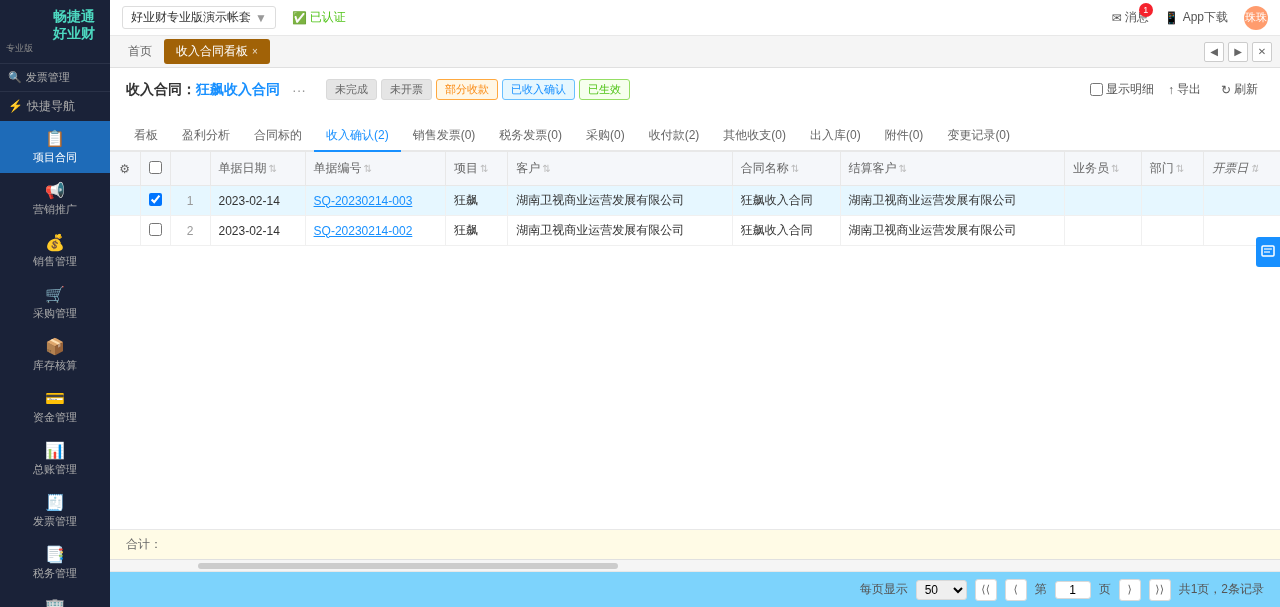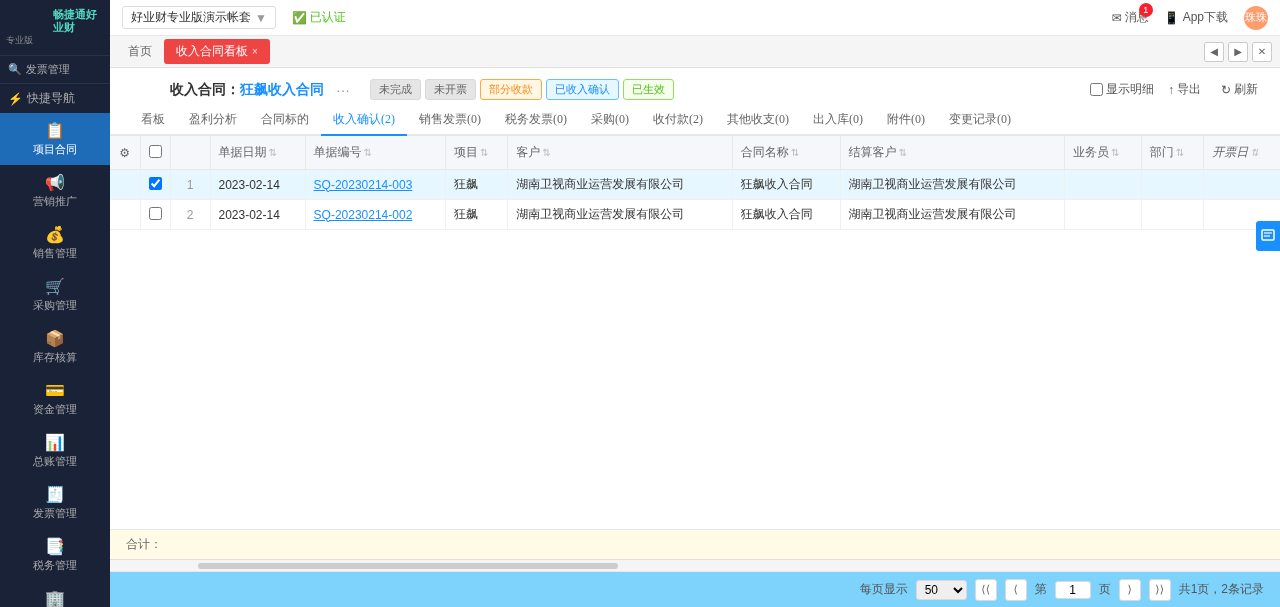--- a/index.html
+++ b/index.html
@@ -1,21 +1,21 @@
 <!DOCTYPE html>
 <html><head>
   <meta charset="utf-8">
   <style>
     * { box-sizing: border-box; margin: 0; padding: 0; }
     body { font-family: 'Microsoft YaHei', Arial, sans-serif; font-size: 12px; background: #f0f2f5; color: #333; display: flex; height: 607px; overflow: hidden; }
 
     
     .sidebar { width: 110px; background: #1a2238; display: flex; flex-direction: column; height: 100%; flex-shrink: 0; }
     .sidebar-logo { padding: 8px 6px; background: #1a2238; display: flex; align-items: center; gap: 4px; border-bottom: 1px solid #2a3248; }
-    .sidebar-logo-text { color: #4dd9c0; font-size: 11px; font-weight: bold; line-height: 1.2; padding-left: 47px; }
+    .sidebar-logo-text { color: #4dd9c0; font-size: 14px; font-weight: bold; line-height: 1.2; padding-left: 47px; }
     .sidebar-logo-sub { color: #888; font-size: 9px; }
     .sidebar-search { display: flex; align-items: center; gap: 4px; padding: 6px 8px; color: #aaa; cursor: pointer; border-bottom: 1px solid #2a3248; }
     .sidebar-search span { font-size: 11px; }
     .sidebar-quicknav { display: flex; align-items: center; gap: 4px; padding: 6px 8px; color: #aaa; cursor: pointer; }
     .sidebar-item { display: flex; flex-direction: column; align-items: center; padding: 8px 4px; color: #aaa; cursor: pointer; position: relative; }
     .sidebar-item.active { background: #1e6bb8; color: #fff; }
     .sidebar-item .icon { font-size: 16px; margin-bottom: 2px; }
     .sidebar-item .label { font-size: 11px; }
 
     
@@ -27,44 +27,44 @@
     .topbar-company .arrow { color: #999; }
     .topbar-certified { display: flex; align-items: center; gap: 3px; color: #52c41a; font-size: 12px; margin-left: 8px; }
     .topbar-right { margin-left: auto; display: flex; align-items: center; gap: 16px; }
     .topbar-action { display: flex; align-items: center; gap: 3px; color: #555; cursor: pointer; font-size: 12px; position: relative; }
     .topbar-action .badge { background: #f5222d; color: #fff; font-size: 9px; border-radius: 50%; width: 14px; height: 14px; display: flex; align-items: center; justify-content: center; position: absolute; top: -6px; right: -4px; }
     .topbar-avatar { width: 24px; height: 24px; border-radius: 50%; background: #ff9c6e; display: flex; align-items: center; justify-content: center; color: #fff; font-size: 11px; cursor: pointer; }
 
     
     .tabbar { height: 32px; background: #f5f5f5; border-bottom: 1px solid #e0e0e0; display: flex; align-items: center; padding: 0 8px; gap: 2px; flex-shrink: 0; }
     .tab-home { padding: 4px 10px; font-size: 12px; color: #666; cursor: pointer; }
-    .tab-active { background: #ef4444; color: #fff; padding: 4px 12px; border-radius: 3px; font-size: 12px; display: flex; align-items: center; gap: 4px; cursor: pointer; }
+    .tab-active { background: #a16207; color: #fff; padding: 4px 12px; border-radius: 3px; font-size: 12px; display: flex; align-items: center; gap: 4px; cursor: pointer; }
     .tab-close { color: rgba(255,255,255,0.8); cursor: pointer; font-size: 10px; }
     .tab-nav { margin-left: auto; display: flex; gap: 4px; }
     .tab-nav-btn { width: 20px; height: 20px; border: 1px solid #ccc; background: #fff; border-radius: 2px; display: flex; align-items: center; justify-content: center; cursor: pointer; color: #666; font-size: 10px; }
 
     
     .content { flex: 1; display: flex; flex-direction: column; overflow: hidden; background: #fff; }
 
     
-    .page-header { padding: 10px 16px 0; display: flex; align-items: center; gap: 8px; flex-shrink: 0; margin-left: 44px; }
+    .page-header { padding: 10px 16px 0; display: flex; align-items: center; gap: 8px; flex-shrink: 0; }
     .page-title { font-size: 14px; font-weight: bold; color: #333; }
     .page-title-name { color: #1890ff; }
     .status-btns { display: flex; gap: 4px; margin-left: 8px; }
     .status-btn { padding: 2px 8px; border-radius: 3px; font-size: 11px; border: 1px solid #d9d9d9; background: #e5e5e5; color: #666; cursor: pointer; }
     .status-btn.active-orange { background: #fff7e6; border-color: #ffa940; color: #fa8c16; }
     .status-btn.active-blue { background: #e6f7ff; border-color: #69c0ff; color: #1890ff; }
     .status-btn.active-green { background: #f6ffed; border-color: #95de64; color: #52c41a; }
     .more-btn { color: #999; cursor: pointer; font-size: 14px; padding: 0 4px; }
     .page-header-actions { margin-left: auto; display: flex; gap: 8px; align-items: center; }
     .action-btn { display: flex; align-items: center; gap: 3px; font-size: 12px; color: #555; cursor: pointer; padding: 3px 6px; }
     .checkbox-label { display: flex; align-items: center; gap: 3px; font-size: 12px; color: #555; }
 
     
-    .subtabs { display: flex; border-bottom: 2px solid #e8e8e8; padding: 0 19px; flex-shrink: 0; margin-top: 4px; font-family: Liberation Serif, serif; }
+    .subtabs { display: flex; border-bottom: 2px solid #e8e8e8; padding: 0 12px; flex-shrink: 0; margin-top: 20px; }
     .subtab { padding: 6px 12px; font-size: 12px; color: #666; cursor: pointer; border-bottom: 2px solid transparent; margin-bottom: -2px; }
     .subtab.active { color: #1890ff; border-bottom-color: #1890ff; font-weight: 500; text-align: right; }
 
     
     .table-container { flex: 1; overflow: auto; padding: 0; }
     table { width: 100%; border-collapse: collapse; font-size: 12px; }
     thead tr { background: #f5f7fa; }
     thead th { padding: 8px 8px; border-bottom: 1px solid #e8e8e8; border-right: 1px solid #e8e8e8; color: #666; font-weight: normal; text-align: left; white-space: nowrap; position: sticky; top: 0; background: #f5f7fa; z-index: 1; }
     thead th:last-child { border-right: none; font-style: italic; }
     tbody tr { border-bottom: 1px solid #f0f0f0; }

